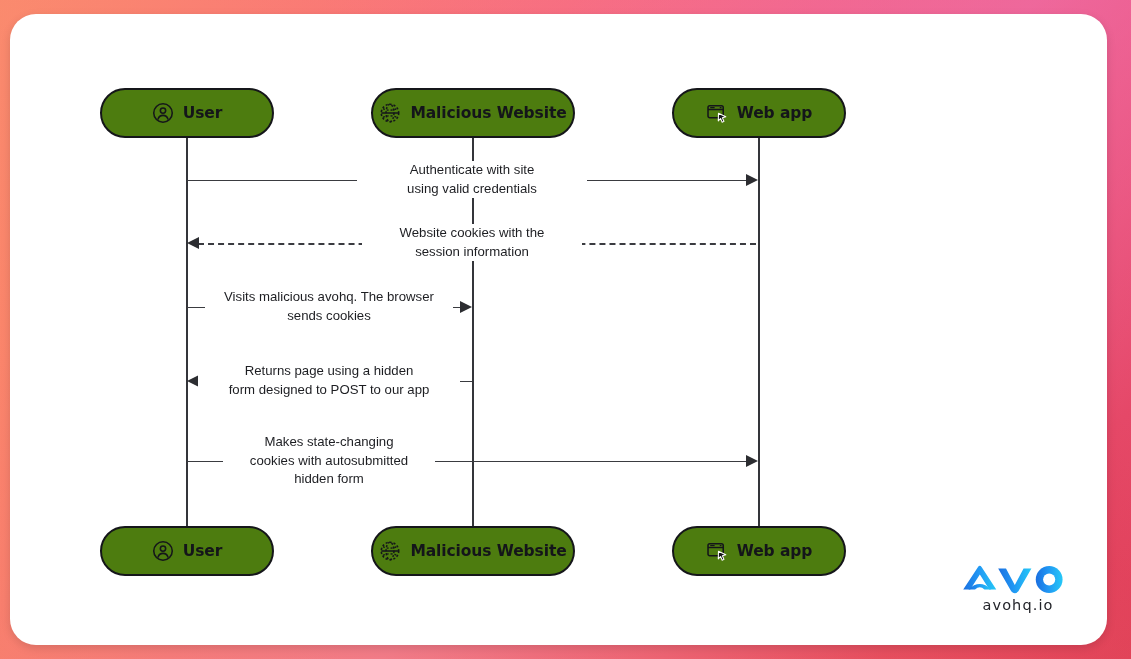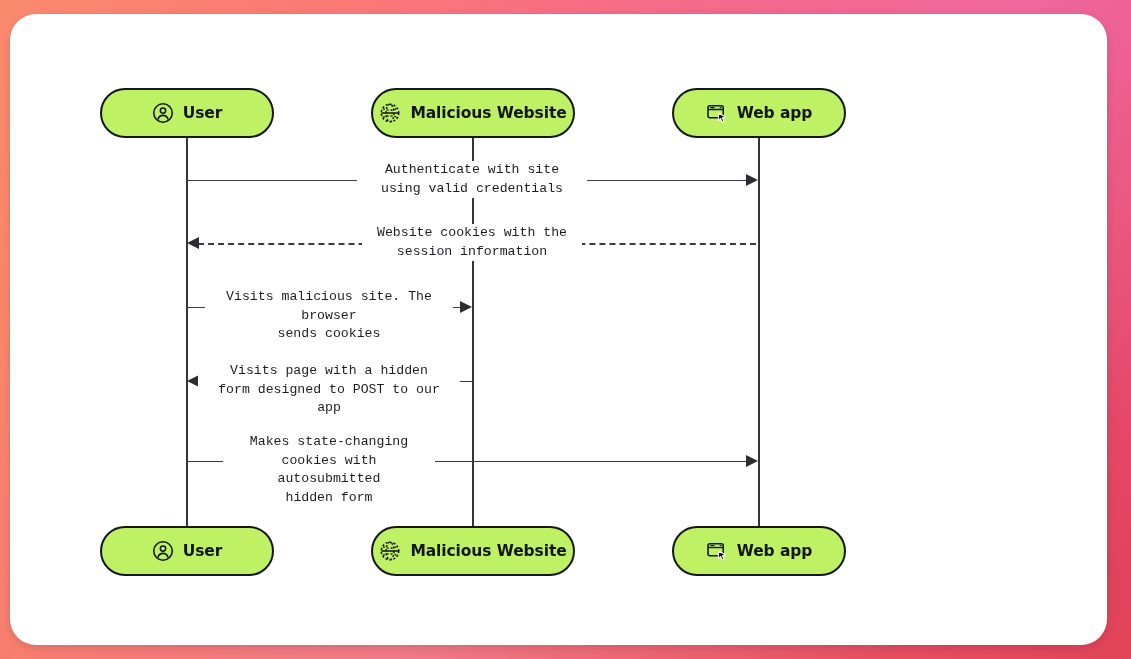--- a/index.html
+++ b/index.html
@@ -59,21 +59,21 @@
     width: 1097px;
     height: 631px;
   }
 
   
   .pbox {
     position: absolute;
     height: 50px;
     border: 2.2px solid #15161a;
     border-radius: 25px;
-    background: #bef264;
+    background: #4d7c0f;
     display: flex;
     align-items: center;
     justify-content: center;
     gap: 9px;
     padding: 0 18px;
   }
   .pbox .plabel {
     font-size: 15.5px;
     font-weight: 700;
     color: #14151a;
@@ -117,21 +117,21 @@
 
   .msg-label {
     position: absolute;
     text-align: center;
     font-size: 13.2px;
     line-height: 18.5px;
     color: #1d1e22;
     background: #ffffff;
     padding: 0 6px;
     white-space: pre-line;
-    font-family: Liberation Mono, monospace;
+    font-family: Liberation Sans, sans-serif;
   }
 
   
   #logo {
     position: absolute;
     right: 30px;
     bottom: 32px;
     width: 118px;
     text-align: center;
     user-select: none;
@@ -202,28 +202,28 @@
       <div class="msg">
         <div class="msg-line dashed" style="left:188px; top:229px; width:558px;"></div>
         <div class="arrowhead left" style="left:177px; top:222.6px;"></div>
         <div class="msg-label" style="left:462px; top:210px; width:220px; transform:translateX(-50%);">Website cookies with the
 session information</div>
       </div>
 
       <div class="msg">
         <div class="msg-line" style="left:177px; top:293px; width:283px;"></div>
         <div class="arrowhead right" style="left:450px; top:286.6px;"></div>
-        <div class="msg-label" style="left:319px; top:274px; width:248px; transform:translateX(-50%);">Visits malicious site. The browser
+        <div class="msg-label" style="left:319px; top:274px; width:248px; transform:translateX(-50%);">Visits malicious avohq. The browser
 sends cookies</div>
       </div>
 
       <div class="msg">
         <div class="msg-line" style="left:188px; top:367px; width:274px;"></div>
         <div class="arrowhead left" style="left:177px; top:360.6px;"></div>
-        <div class="msg-label" style="left:319px; top:348px; width:262px; transform:translateX(-50%);">Visits page with a hidden
+        <div class="msg-label" style="left:319px; top:348px; width:262px; transform:translateX(-50%);">Returns page using a hidden
 form designed to POST to our app</div>
       </div>
 
       <div class="msg">
         <div class="msg-line" style="left:177px; top:447px; width:569px;"></div>
         <div class="arrowhead right" style="left:736px; top:440.6px;"></div>
         <div class="msg-label" style="left:319px; top:419px; width:212px; transform:translateX(-50%);">Makes state-changing
 cookies with autosubmitted
 hidden form</div>
       </div>
@@ -252,16 +252,38 @@
         <svg class="picon" viewBox="0 0 24 24">
           <rect x="2.2" y="4" width="16.6" height="13.2" rx="1.9" fill="none" stroke="#15161a" stroke-width="1.7"></rect>
           <line x1="2.2" y1="8.2" x2="18.8" y2="8.2" stroke="#15161a" stroke-width="1.5"></line>
           <line x1="4.6" y1="6.1" x2="9.4" y2="6.1" stroke="#15161a" stroke-width="1.2"></line>
           <line x1="15.0" y1="6.1" x2="16.9" y2="6.1" stroke="#15161a" stroke-width="1.2"></line>
           <path d="M13.6 12.2 L21.6 16.1 L17.9 17.1 L19.6 21.1 L17.6 22.0 L15.9 18.0 L13.4 20.6 Z" fill="#15161a" stroke="#ffffff" stroke-width="1.15" stroke-linejoin="round"></path>
         </svg>
         <span class="plabel">Web app</span>
       </div>
 
+      <div id="logo">
+        <svg class="wordmark" viewBox="0 0 120 36">
+          <defs>
+            <linearGradient id="avoGrad" x1="0" y1="0" x2="1" y2="0">
+              <stop offset="0%" stop-color="#1a6fe0"></stop>
+              <stop offset="45%" stop-color="#2196f3"></stop>
+              <stop offset="100%" stop-color="#25c8f7"></stop>
+            </linearGradient>
+          </defs>
+          <g fill="url(#avoGrad)">
+
+            <path d="M2 29 L17.5 5.5 Q19.5 2.7 21.6 5.5 L37 29 L29.6 29 L19.6 13.2 L9.4 29 Z"></path>
+            <path d="M7.5 29 Q19.5 17.5 31.5 29 L24.5 29 Q19.5 24.4 14.5 29 Z"></path>
+
+            <path d="M39 7 L47.3 7 L56.6 24.4 L65.9 7 L74.2 7 L60.4 31 Q56.6 35 52.8 31 Z"></path>
+
+            <circle cx="93" cy="18.5" r="14.2"></circle>
+            <circle cx="93" cy="18.5" r="6.4" fill="#ffffff"></circle>
+          </g>
+        </svg>
+        <span class="domain">avohq.io</span>
+      </div>
 
     </div>
   </div>
 </div>
 
 </body></html>

